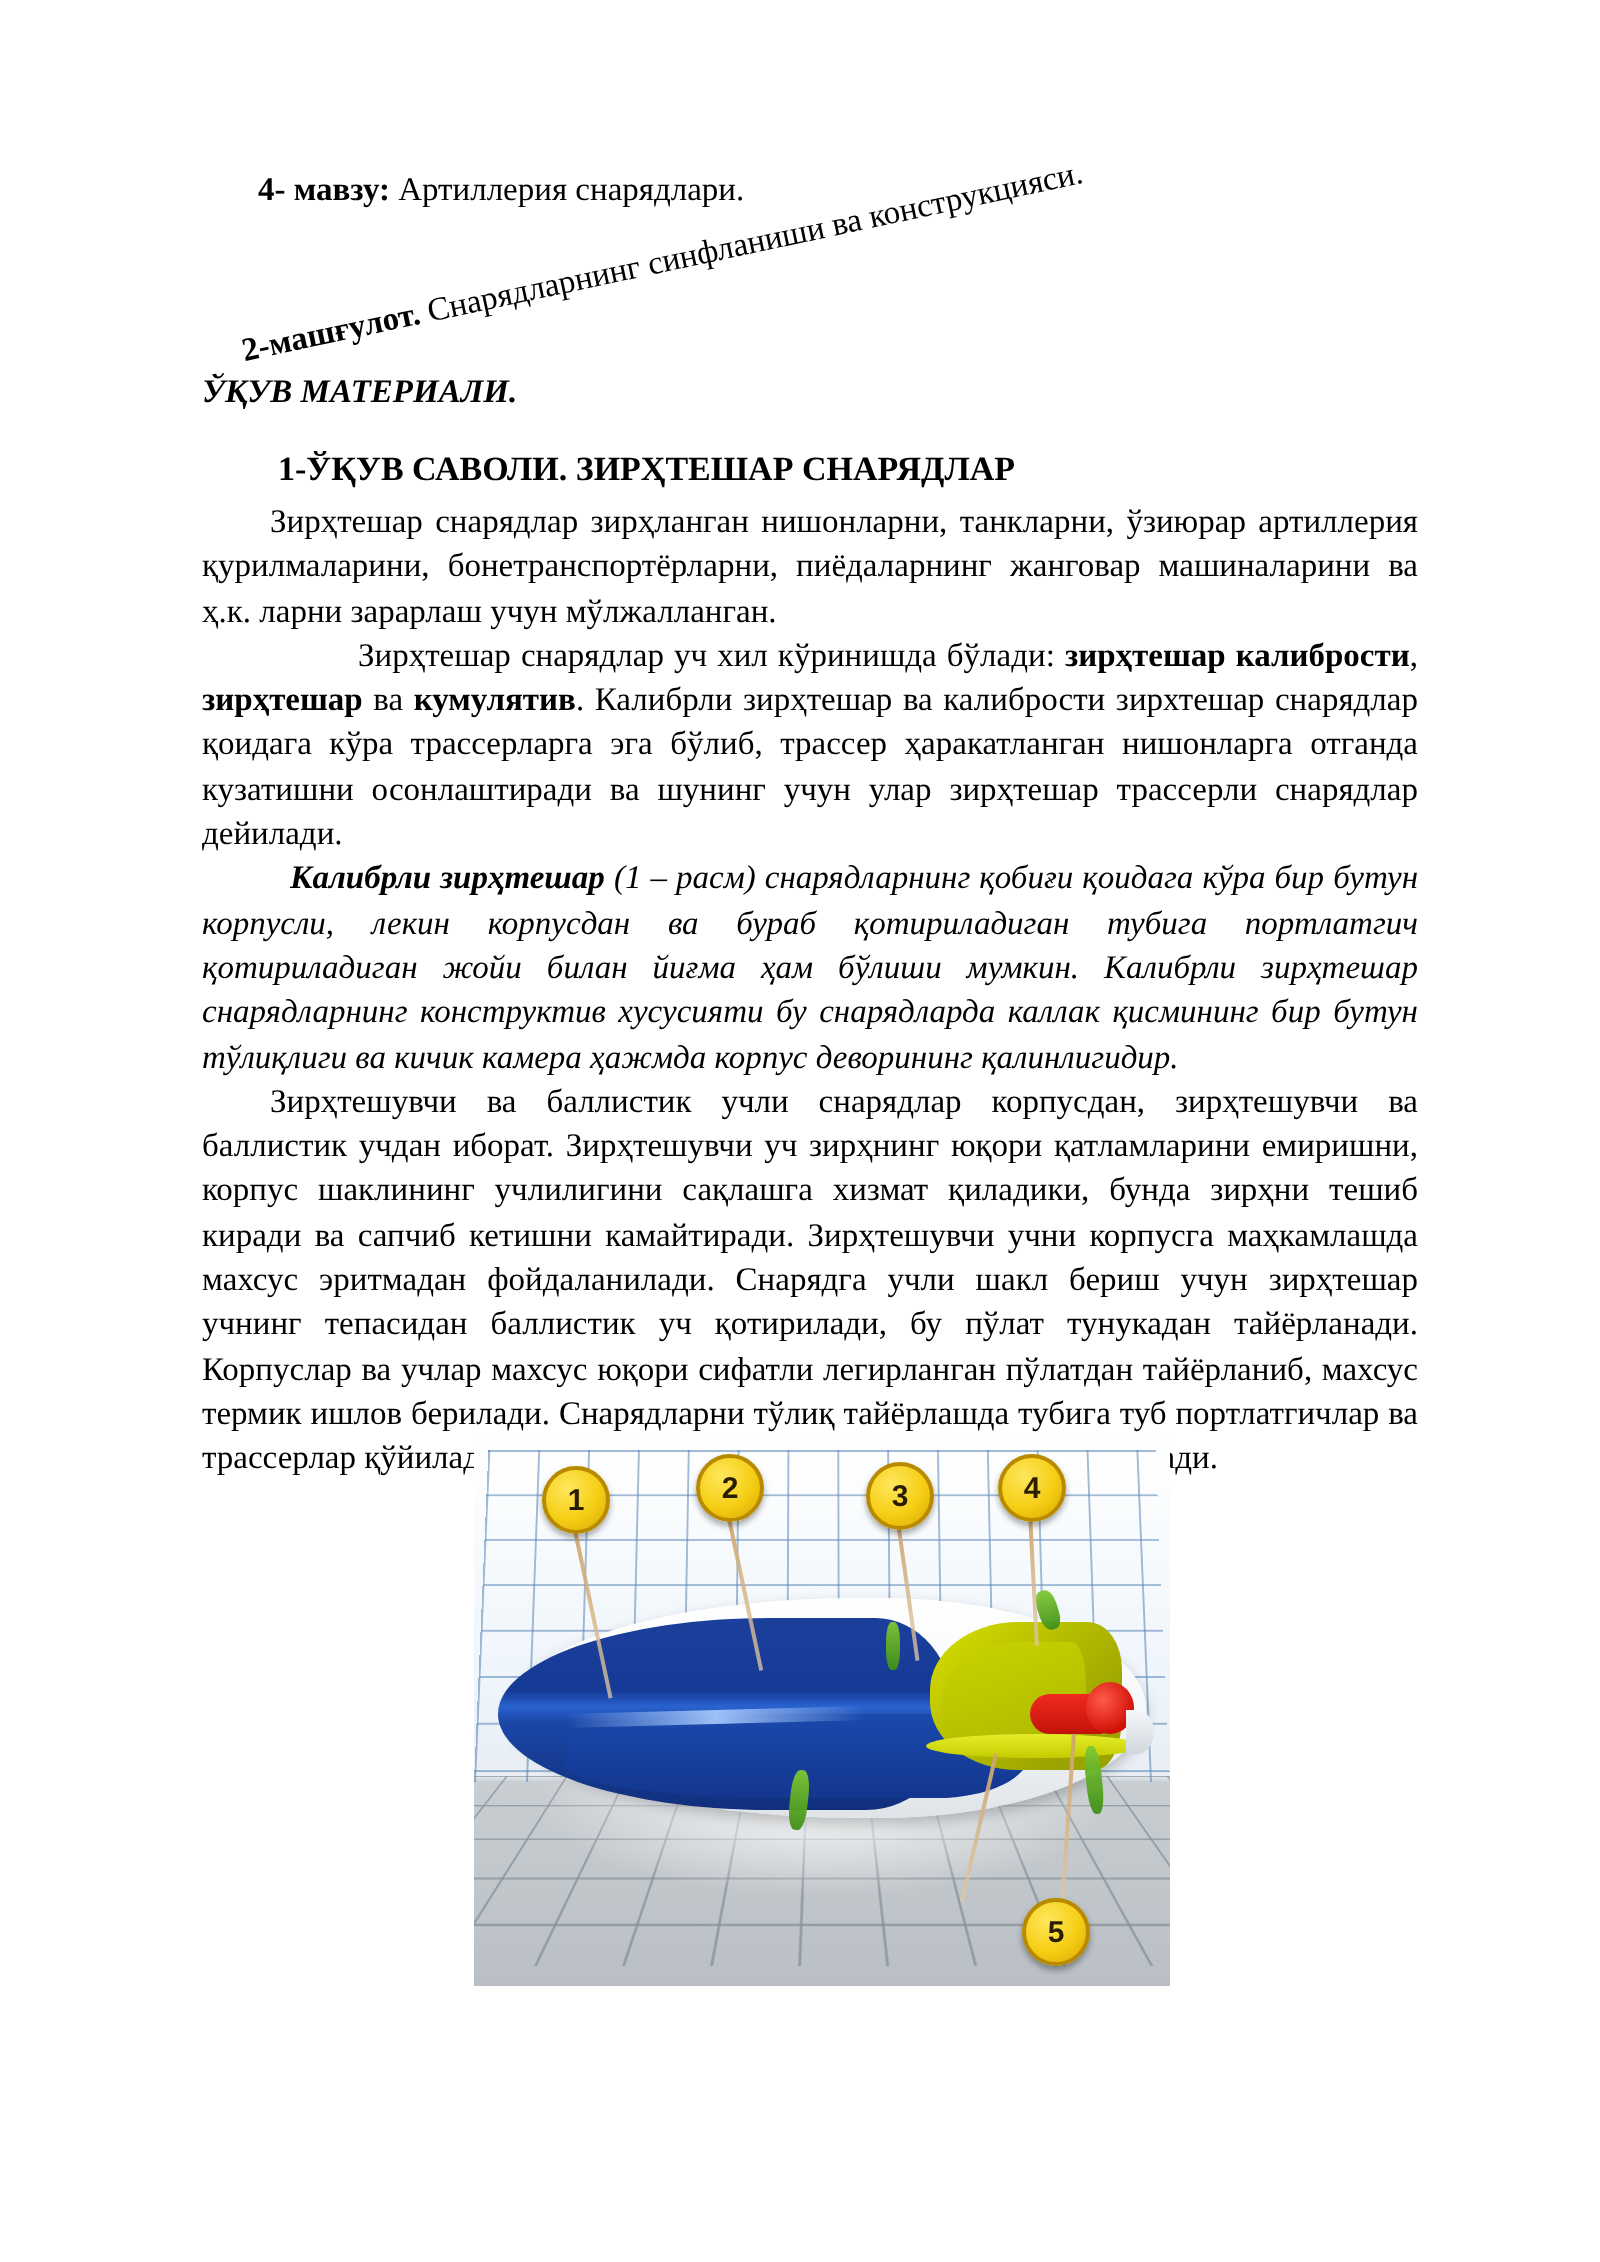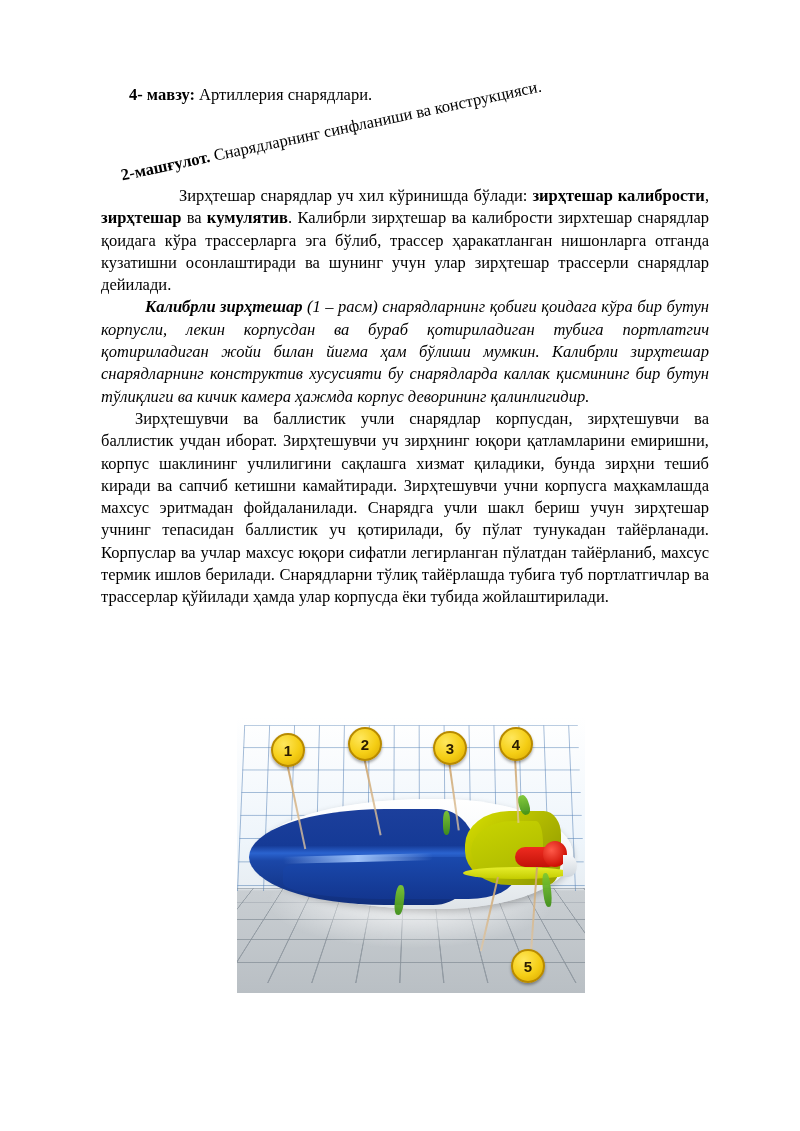--- a/index.html
+++ b/index.html
@@ -258,22 +258,25 @@
     <p class="head-line">
       <b>4- мавзу:</b>
       <span>Артиллерия снарядлари.</span>
     </p>
 
     <p class="head-line l2">
       <b>2-машғулот.</b>
       <span>Снарядларнинг синфланиши ва конструкцияси.</span>
     </p>
 
-
-
+    <p class="head-italic">ЎҚУВ МАТЕРИАЛИ.</p>
+
+    <h2 class="section-title">1-ЎҚУВ САВОЛИ. ЗИРҲТЕШАР СНАРЯДЛАР</h2>
+
+    <p class="para i-small"><span>Зирҳтешар снарядлар зирҳланган нишонларни, танкларни, ўзиюрар артиллерия қурилмаларини, бонетранспортёрларни, пиёдаларнинг жанговар машиналарини ва ҳ.к. ларни зарарлаш учун мўлжалланган.</span></p>
     <p class="para i-big"><span>Зирҳтешар снарядлар уч хил кўринишда бўлади: </span><b>зирҳтешар калибрости</b><span>, </span><b>зирҳтешар</b><span> ва </span><b>кумулятив</b><span>. Калибрли зирҳтешар ва калибрости зирхтешар снарядлар қоидага кўра трассерларга эга бўлиб, трассер ҳаракатланган нишонларга отганда кузатишни осонлаштиради ва шунинг учун улар зирҳтешар трассерли снарядлар дейилади.</span></p>
     <p class="para i-mid"><b>Калибрли зирҳтешар</b><span> (1 – расм) снарядларнинг қобиғи қоидага кўра бир бутун корпусли, лекин корпусдан ва бураб қотириладиган тубига портлатгич қотириладиган жойи билан йиғма ҳам бўлиши мумкин. Калибрли зирҳтешар снарядларнинг конструктив хусусияти бу снарядларда каллак қисмининг бир бутун тўлиқлиги ва кичик камера ҳажмда корпус деворининг қалинлигидир.</span></p>
     <p class="para i-small"><span>Зирҳтешувчи ва баллистик учли снарядлар корпусдан, зирҳтешувчи ва баллистик учдан иборат. Зирҳтешувчи уч зирҳнинг юқори қатламларини емиришни, корпус шаклининг учлилигини сақлашга хизмат қиладики, бунда зирҳни тешиб киради ва сапчиб кетишни камайтиради. Зирҳтешувчи учни корпусга маҳкамлашда махсус эритмадан фойдаланилади. Снарядга учли шакл бериш учун зирҳтешар учнинг тепасидан баллистик уч қотирилади, бу пўлат тунукадан тайёрланади. Корпуслар ва учлар махсус юқори сифатли легирланган пўлатдан тайёрланиб, махсус термик ишлов берилади. Снарядларни тўлиқ тайёрлашда тубига туб портлатгичлар ва трассерлар қўйилади ҳамда улар корпусда ёки тубида жойлаштирилади.</span></p>
 
   </div>
 
   <div class="figure-wrap">
     <div class="figure">
       <div class="room"></div>
       <div class="wall-grid"></div>

